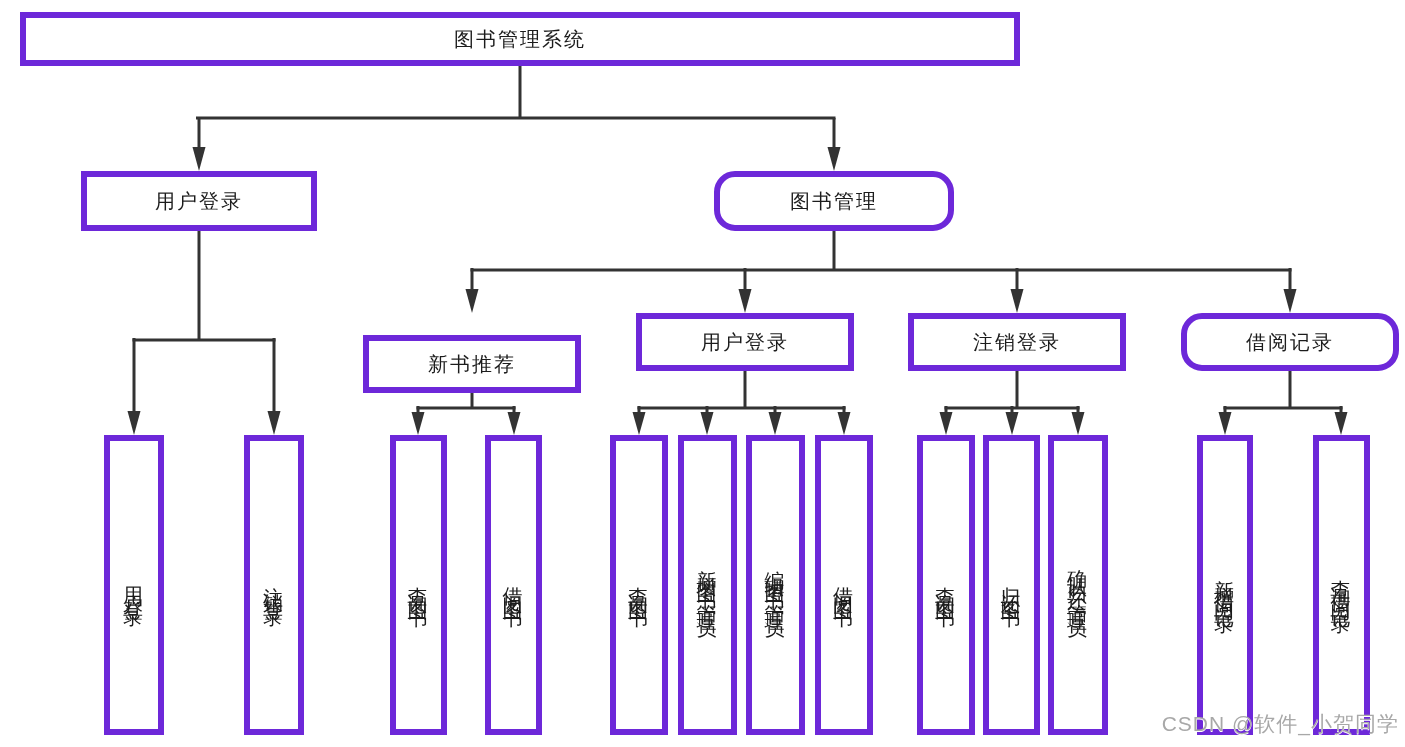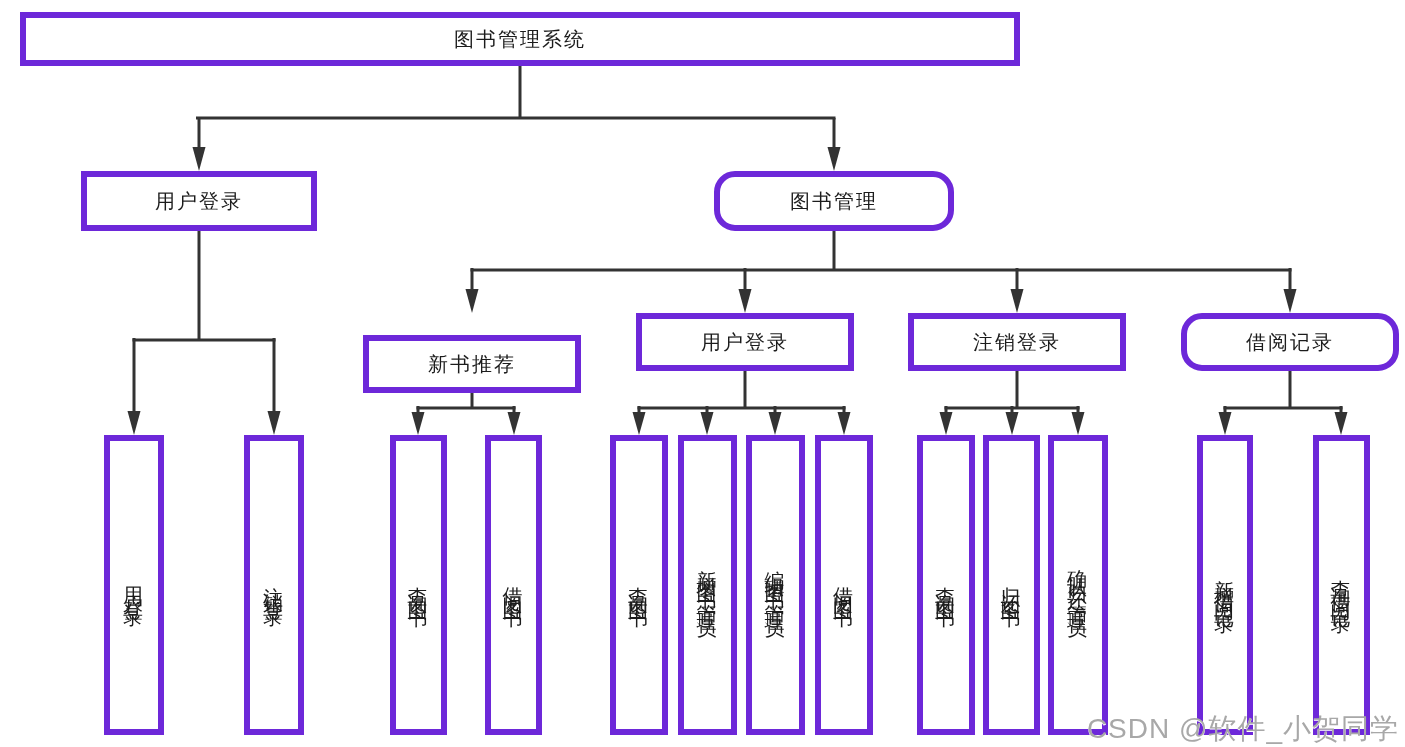--- a/index.html
+++ b/index.html
@@ -39,21 +39,21 @@
   .vbox span {
     writing-mode: vertical-rl;
     text-orientation: mixed;
     letter-spacing: 7px;
     white-space: nowrap;
   }
   .watermark {
     position: absolute;
     right: 6px;
     top: 710px;
-    font-size: 28px;
+    font-size: 21px;
     color: #a8a8a8;
     letter-spacing: 1px;
     text-shadow: 0 1px 0 #ffffff;
     pointer-events: none;
   }
 </style>
 </head>
 <body>
 
 <div class="canvas">

